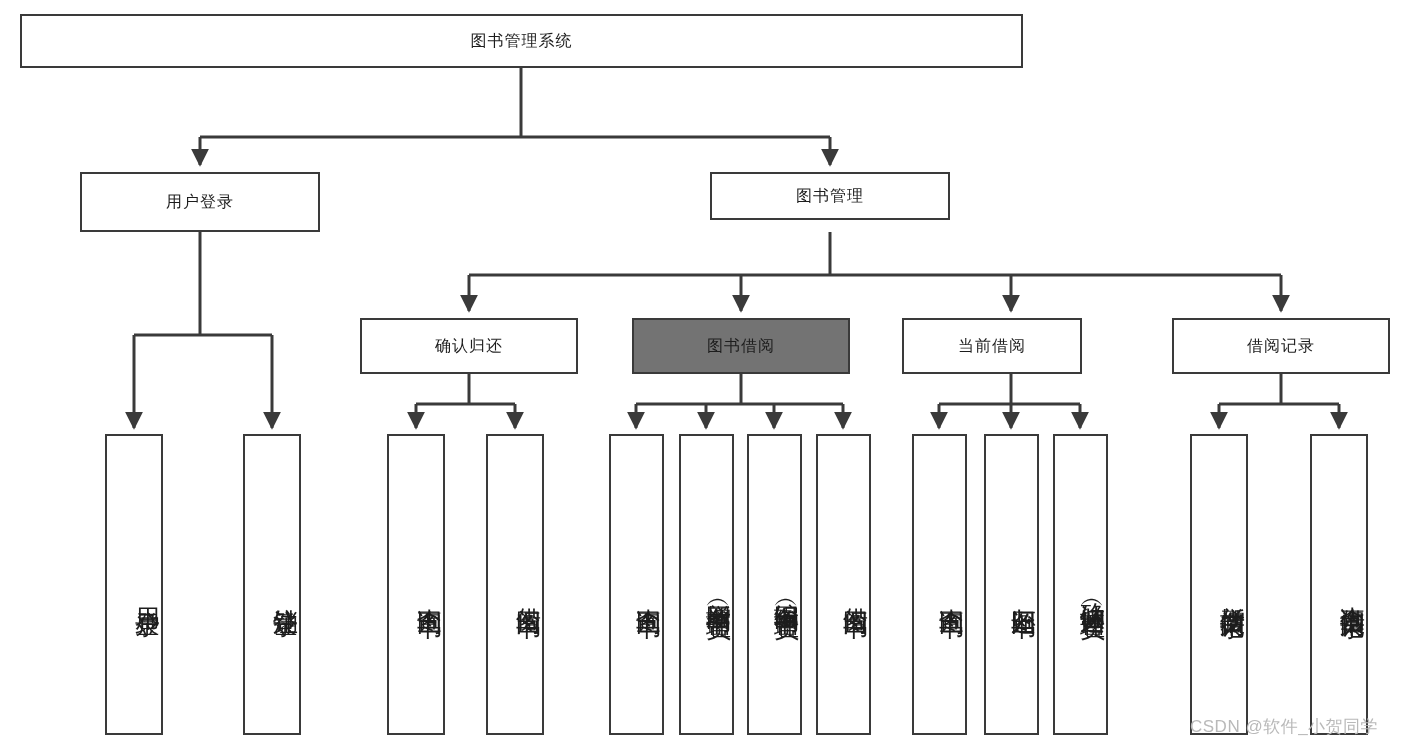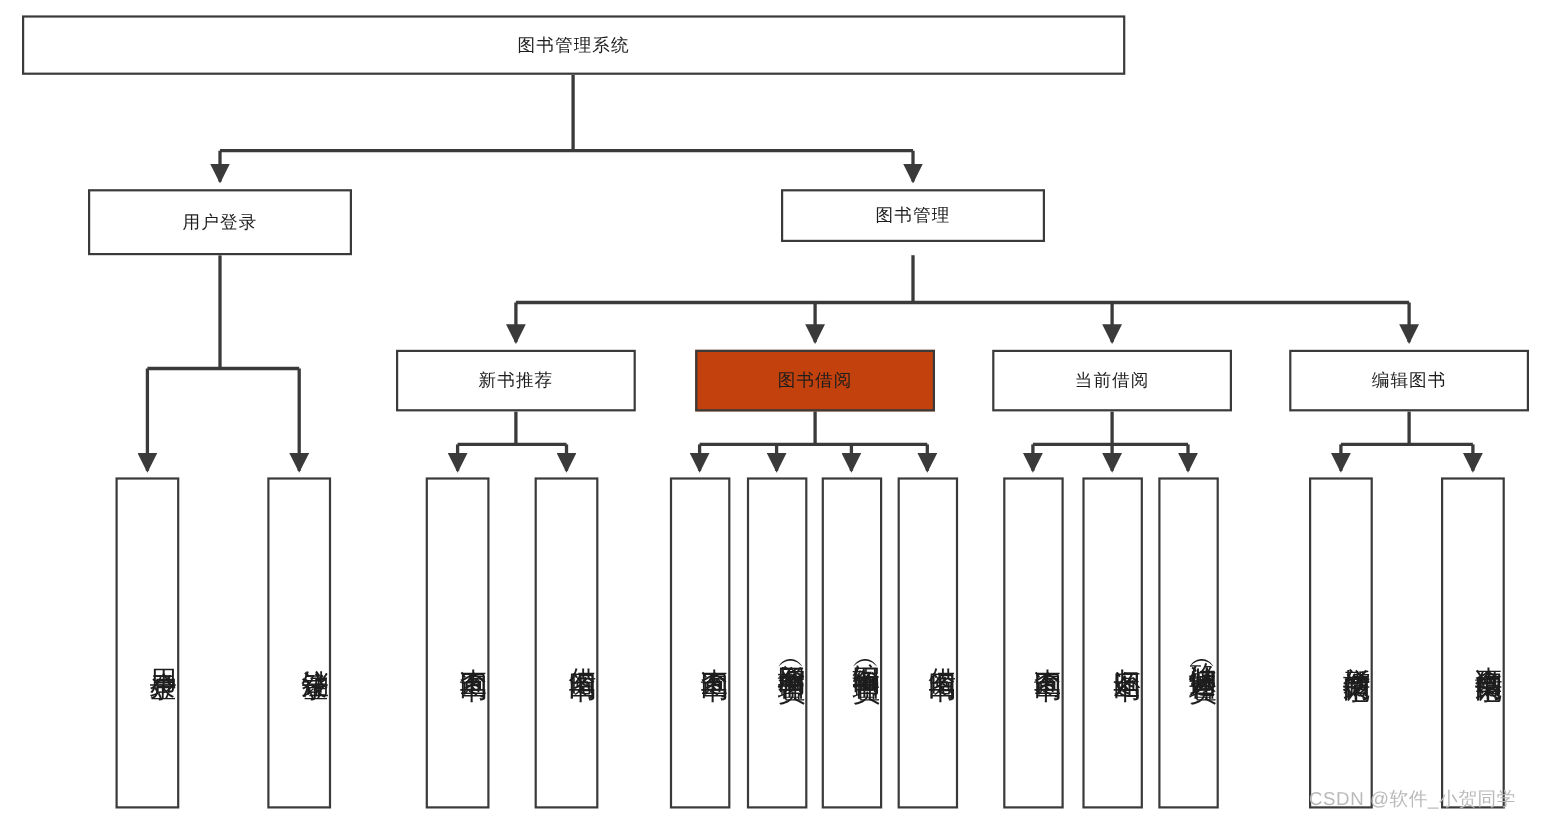--- a/index.html
+++ b/index.html
@@ -125,30 +125,30 @@
       <div class="node horiz" style="left: 20px; top: 14px; width: 1003px; height: 54px; border-color: rgb(58, 58, 58); background: rgb(255, 255, 255); color: rgb(29, 29, 29);">
         <span>图书管理系统</span>
       </div>
       <div class="node horiz" style="left: 80px; top: 172px; width: 240px; height: 60px; border-color: rgb(58, 58, 58); background: rgb(255, 255, 255); color: rgb(29, 29, 29);">
         <span>用户登录</span>
       </div>
       <div class="node horiz" style="left: 710px; top: 172px; width: 240px; height: 48px; border-color: rgb(58, 58, 58); background: rgb(255, 255, 255); color: rgb(29, 29, 29);">
         <span>图书管理</span>
       </div>
       <div class="node horiz" style="left: 360px; top: 318px; width: 218px; height: 56px; border-color: rgb(58, 58, 58); background: rgb(255, 255, 255); color: rgb(29, 29, 29);">
-        <span>新书推荐</span>
+        <span>确认归还</span>
       </div>
-      <div class="node horiz" style="left: 632px; top: 318px; width: 218px; height: 56px; border-color: rgb(58, 58, 58); background: #c2410c; color: rgb(29, 29, 29);">
+      <div class="node horiz" style="left: 632px; top: 318px; width: 218px; height: 56px; border-color: rgb(58, 58, 58); background: #737373; color: rgb(29, 29, 29);">
         <span>图书借阅</span>
       </div>
-      <div class="node horiz" style="left: 902px; top: 318px; width: 218px; height: 56px; border-color: rgb(58, 58, 58); background: rgb(255, 255, 255); color: rgb(29, 29, 29);">
+      <div class="node horiz" style="left: 902px; top: 318px; width: 180px; height: 56px; border-color: rgb(58, 58, 58); background: rgb(255, 255, 255); color: rgb(29, 29, 29);">
         <span>当前借阅</span>
       </div>
       <div class="node horiz" style="left: 1172px; top: 318px; width: 218px; height: 56px; border-color: rgb(58, 58, 58); background: rgb(255, 255, 255); color: rgb(29, 29, 29);">
-        <span>编辑图书</span>
+        <span>借阅记录</span>
       </div>
       <div class="node vert" style="left: 105px; top: 434px; width: 58px; height: 301px; border-color: rgb(58, 58, 58); background: rgb(255, 255, 255); color: rgb(29, 29, 29);">
         <span class="vtext">用户登录</span>
       </div>
       <div class="node vert" style="left: 243px; top: 434px; width: 58px; height: 301px; border-color: rgb(58, 58, 58); background: rgb(255, 255, 255); color: rgb(29, 29, 29);">
         <span class="vtext">注销登录</span>
       </div>
       <div class="node vert" style="left: 387px; top: 434px; width: 58px; height: 301px; border-color: rgb(58, 58, 58); background: rgb(255, 255, 255); color: rgb(29, 29, 29);">
         <span class="vtext">查询图书</span>
       </div>

